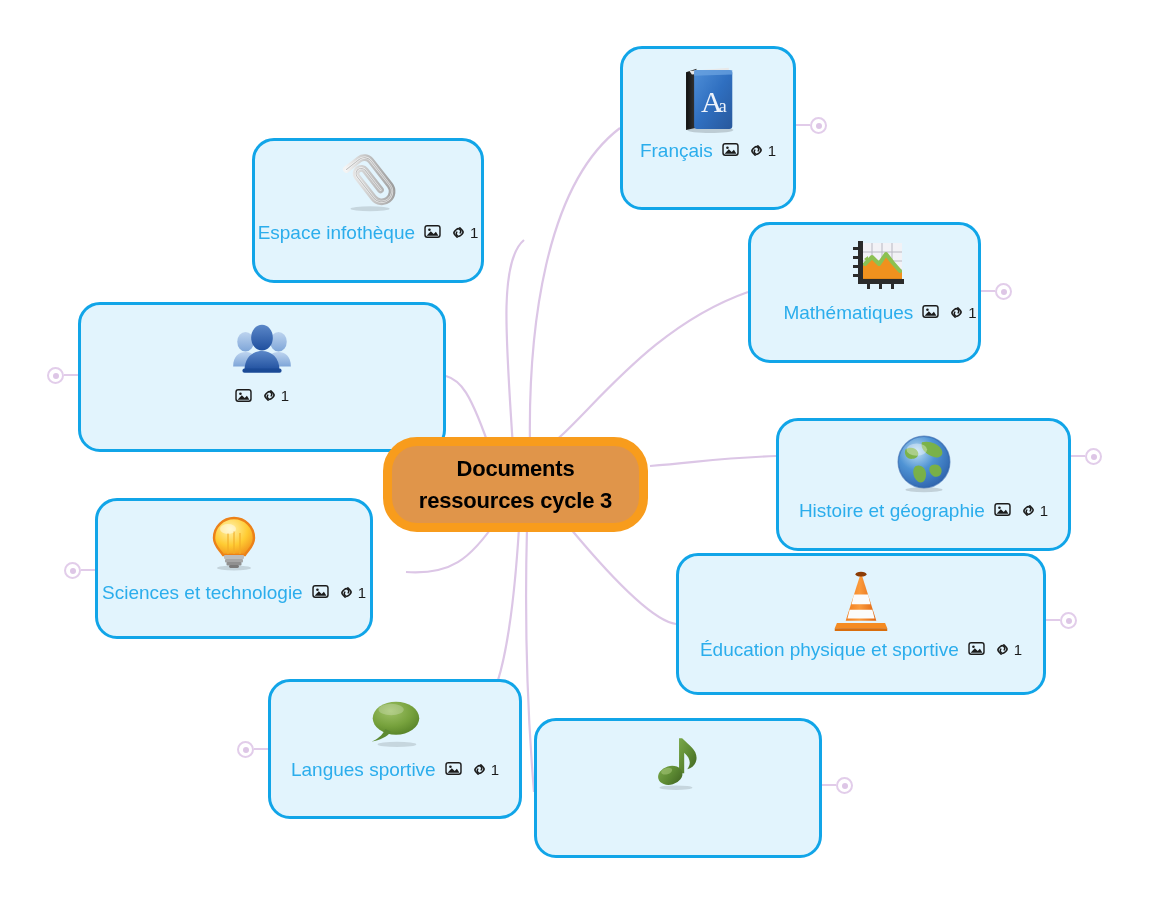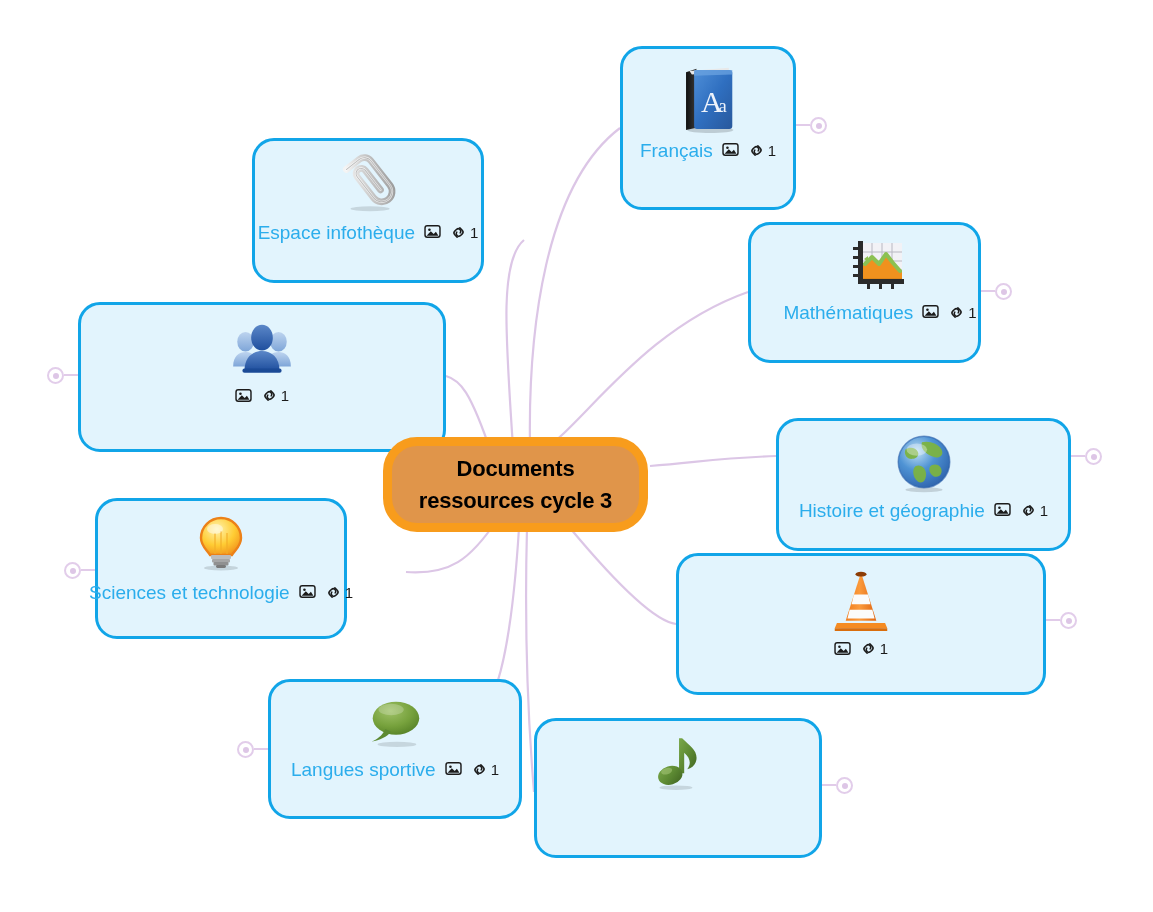--- a/index.html
+++ b/index.html
@@ -299,20 +299,21 @@
       </defs>
       <ellipse cx="32" cy="56" rx="22" ry="2.6" fill="#000" opacity="0.13"></ellipse>
       <path d="M32 6 L46 50 L18 50 Z" fill="url(#cone)"></path>
       <ellipse cx="32" cy="7.5" rx="5" ry="2.2" fill="#8c3c06"></ellipse>
       <path d="M25.5 26 L38.5 26 L40.6 35 L23.4 35 Z" fill="#fbfbfb"></path>
       <path d="M21.6 40 L42.4 40 L44.4 48 L19.6 48 Z" fill="#fbfbfb"></path>
       <path d="M10 52 L54 52 L56 57 L8 57 Z" fill="#f58b22"></path>
       <path d="M8 57 L56 57 L56 59.5 L8 59.5 Z" fill="#d96d0c"></path>
     </svg>
     <div class="topic-footer">
+      <span class="topic-label">Éducation physique et sportive</span>
       <svg class="ico-pic" viewBox="0 0 20 20">
         <rect x="1.2" y="3.2" width="17.6" height="13.6" rx="2.6" fill="none" stroke="#1b1b1b" stroke-width="1.7"></rect>
         <circle cx="6.4" cy="8" r="1.5" fill="#1b1b1b"></circle>
         <path d="M3 15 L8 9.6 L11.4 13 L14 10.4 L17 15 Z" fill="#1b1b1b"></path>
       </svg>
       <span class="link-wrap">
         <svg class="ico-link" viewBox="0 0 20 20">
           <g fill="none" stroke="#1b1b1b" stroke-width="1.8" stroke-linecap="round">
             <path d="M11.6 4.6 L14.4 7.4 A3 3 0 0 1 14.4 11.6 L12.2 13.8 A3 3 0 0 1 8 9.6"></path>
             <path d="M8.4 15.4 L5.6 12.6 A3 3 0 0 1 5.6 8.4 L7.8 6.2 A3 3 0 0 1 12 10.4"></path>
@@ -371,21 +372,21 @@
             <path d="M8.4 15.4 L5.6 12.6 A3 3 0 0 1 5.6 8.4 L7.8 6.2 A3 3 0 0 1 12 10.4"></path>
           </g>
         </svg>
         <span class="link-count">1</span>
       </span>
     </div>
   </div>
   <div class="end-stub" style="left:254px; top:748px; width:14px;"></div>
   <div class="end-dot" style="left:237px; top:741px;"></div>
 
-  <div class="topic" style="left:95px; top:498px; width:252px; height:141px;">
+  <div class="topic" style="left:95px; top:498px; width:278px; height:141px;">
     <svg class="topic-icon" viewBox="0 0 64 64" style="margin-top:10px;width:64px;height:68px;">
       <defs>
         <radialGradient id="blb" cx="0.4" cy="0.3" r="0.8">
           <stop offset="0" stop-color="#fff3ae"></stop>
             <stop offset="0.55" stop-color="#ffcc33"></stop>
             <stop offset="1" stop-color="#f08a18"></stop>
         </radialGradient>
       </defs>
       <ellipse cx="32" cy="55" rx="17" ry="2.4" fill="#000" opacity="0.13"></ellipse>
       <path d="M32 5 C43 5 52 14 52 25 C52 33 46 37 43 42 L21 42 C18 37 12 33 12 25 C12 14 21 5 32 5 Z" fill="url(#blb)"></path>

